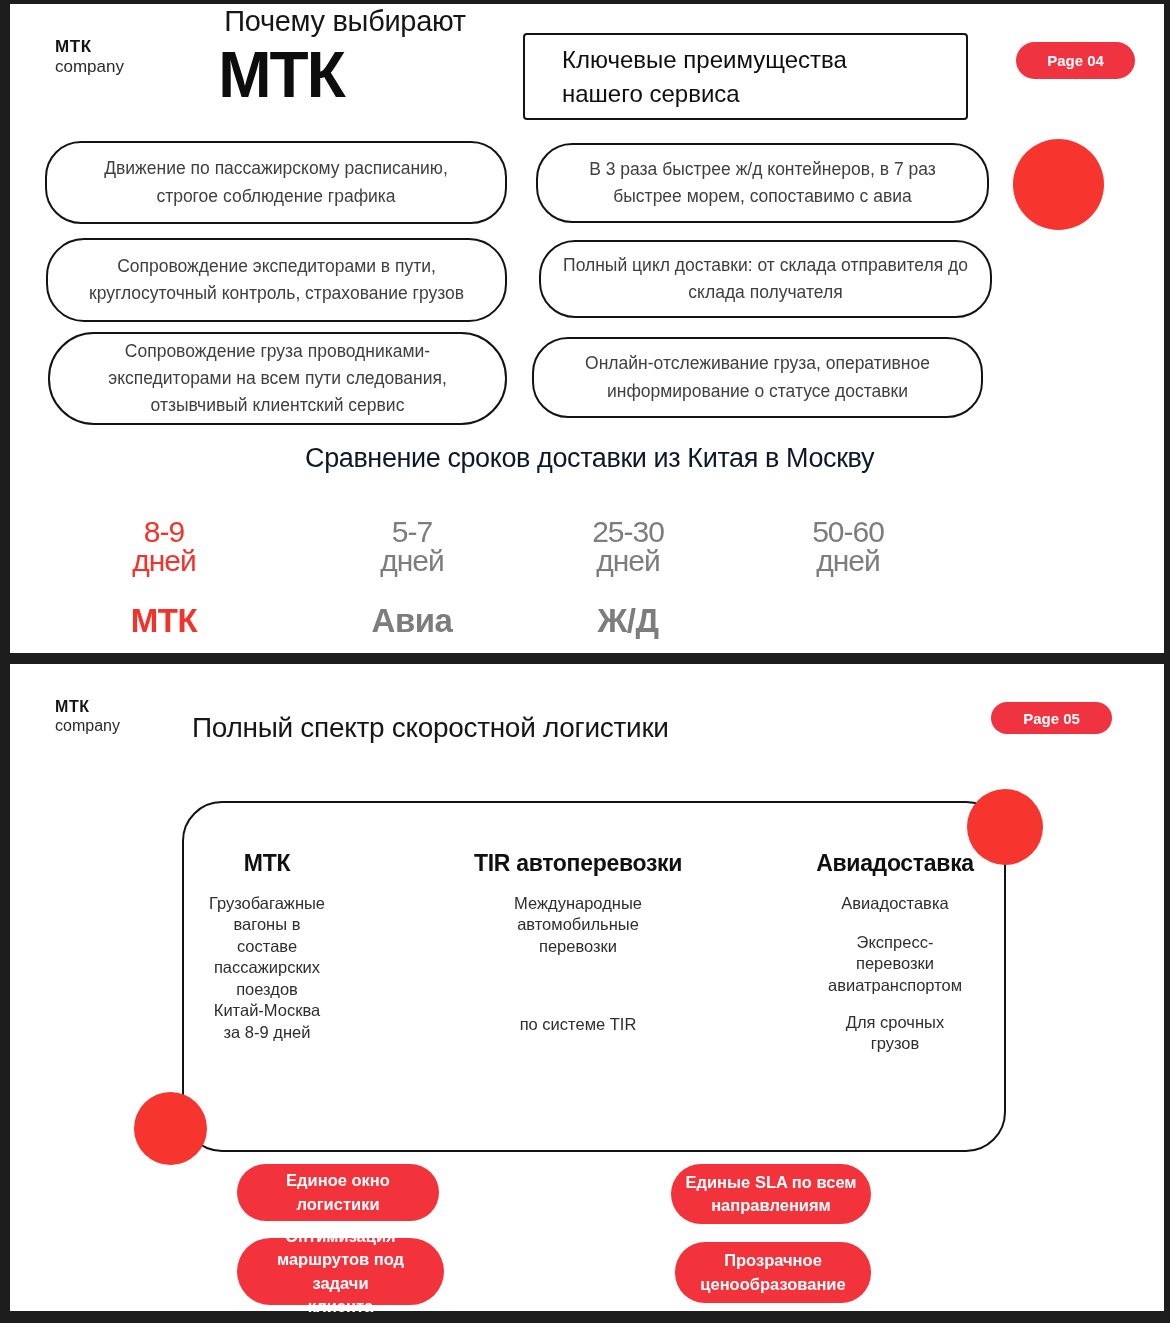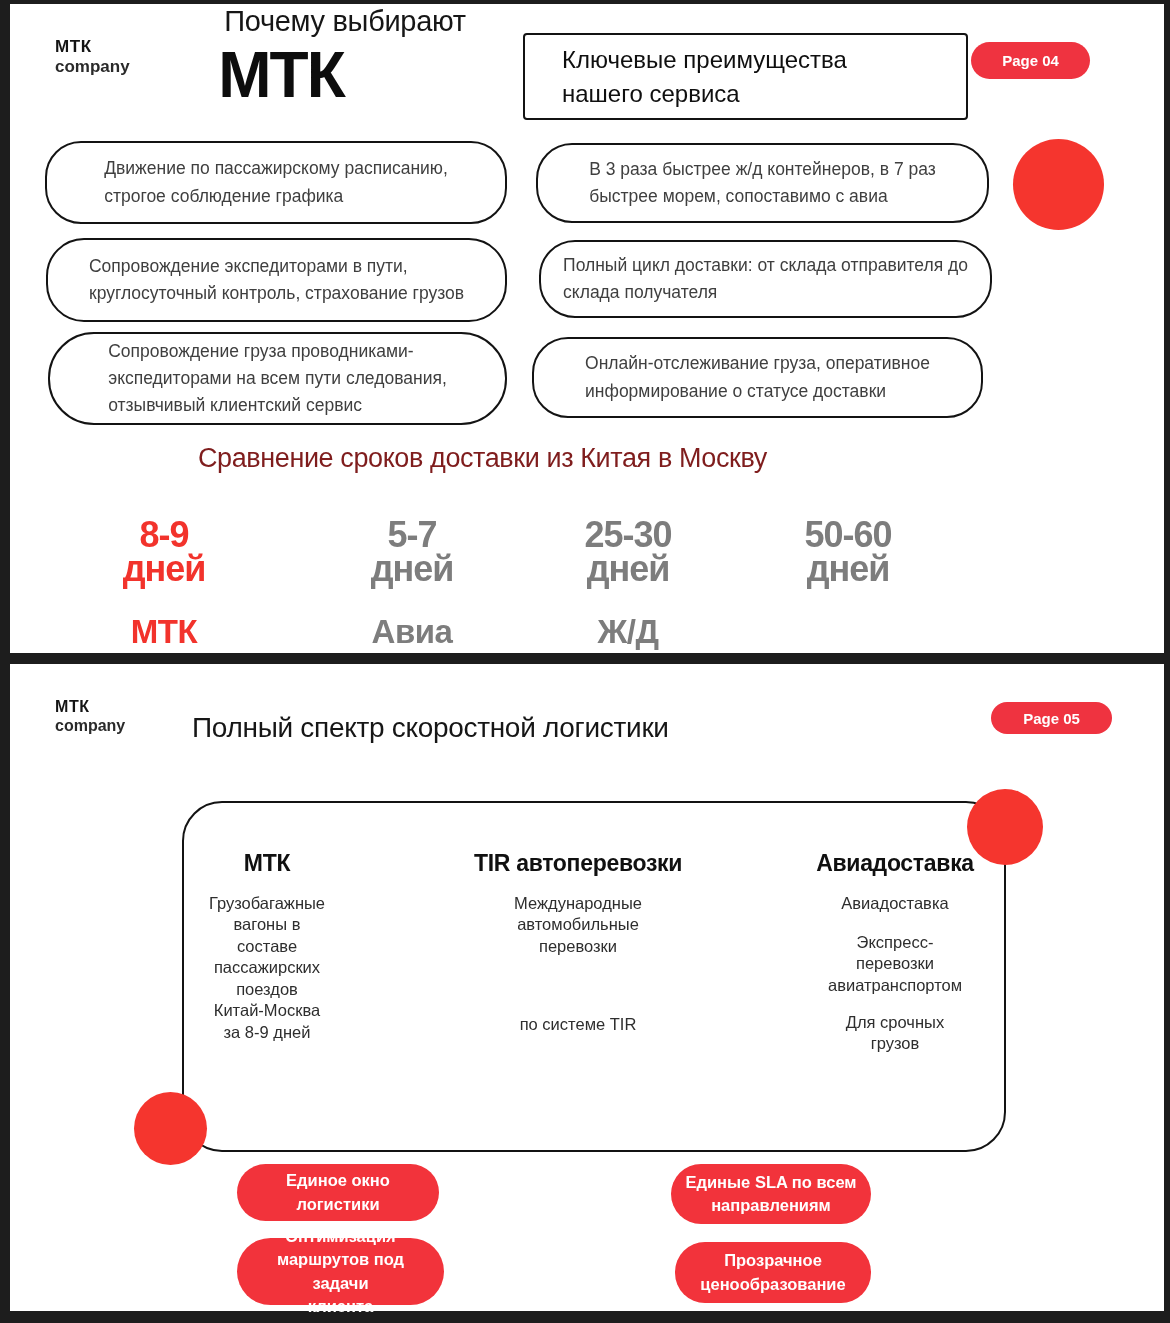--- a/index.html
+++ b/index.html
@@ -4,47 +4,47 @@
 <style>
   html,body{margin:0;padding:0;background:#2a2a2a;}
   .stage{
     position:relative;width:1170px;height:1323px;background:#ffffff;
     font-family:"Liberation Sans", sans-serif;overflow:hidden;
   }
   .strip{position:absolute;background:#1d1d1d;}
   
   .logo{position:absolute;line-height:1.2;}
   .logo .brand{font-weight:800;font-size:17px;letter-spacing:.6px;color:#141414;}
-  .logo .suffix{font-weight:700;font-size:17px;color:#2a2a2a;}
+  .logo .suffix{font-weight:400;font-size:17px;color:#2a2a2a;}
   
   .t-top{position:absolute;left:175px;top:5px;width:340px;text-align:center;
          font-size:29px;font-weight:500;color:#161616;letter-spacing:-.3px;}
   .t-main{position:absolute;left:196px;top:38px;width:170px;text-align:center;
           font-size:64px;font-weight:900;color:#0d0d0d;letter-spacing:-2px;}
   .t5{position:absolute;left:192px;top:712px;font-size:28px;font-weight:500;
       color:#161616;letter-spacing:-.3px;}
   
   .bubble{position:absolute;border:2.5px solid #131313;background:#fff;border-radius:40px;
-          display:flex;align-items:center;justify-content:center;text-align:left;
+          display:flex;align-items:center;justify-content:center;text-align:center;
           white-space:pre-line;box-sizing:border-box;}
   .keybox{border-radius:4px;justify-content:flex-start;text-align:left;
           font-size:24px;line-height:1.38;color:#0f0f0f;font-weight:500;padding-left:37px;}
   .benefit{font-size:17.5px;line-height:1.55;color:#3f3f3f;font-weight:500;padding:6px 16px;}
   
   .badge{position:absolute;background:#ef3340;color:#fff;font-weight:700;font-size:15px;
          display:flex;align-items:center;justify-content:center;border-radius:20px;}
   .circle{position:absolute;border-radius:50%;background:#f5352e;}
   .chip{position:absolute;background:#f2333b;color:#fff;font-weight:700;font-size:16.5px;
         display:flex;align-items:center;justify-content:center;text-align:center;
         border-radius:32px;white-space:pre-line;line-height:1.4;padding:0 10px;box-sizing:border-box;}
   
-  .cmp-title{position:absolute;left:198px;top:443px;width:676px;text-align:left;
-             font-size:27px;font-weight:500;color:#7f1d1d;letter-spacing:-.4px;}
+  .cmp-title{position:absolute;left:198px;top:443px;width:676px;text-align:right;
+             font-size:27px;font-weight:500;color:#0f172a;letter-spacing:-.4px;}
   .cmp-col{position:absolute;width:200px;top:518px;text-align:center;}
-  .cmp-dur{font-size:36px;font-weight:700;line-height:.95;letter-spacing:-1px;white-space:pre-line;}
+  .cmp-dur{font-size:30px;font-weight:400;line-height:.95;letter-spacing:-1px;white-space:pre-line;}
   .cmp-mode{font-size:33px;font-weight:800;margin-top:27px;letter-spacing:-.5px;}
   .gray{color:#7d7d7d;}
   .red{color:#f2332c;}
   
   .svc-h{position:absolute;text-align:center;font-size:23px;font-weight:800;color:#101010;letter-spacing:-.3px;}
   .svc-p{position:absolute;text-align:center;font-size:16.5px;line-height:1.3;color:#2e2e2e;
          font-weight:500;white-space:pre-line;}
 </style>
 </head>
 <body>
@@ -65,21 +65,21 @@
     </div>
 
     <div class="t-top">Почему выбирают</div>
     <div class="t-main">МТК</div>
 
     <div class="bubble keybox" style="left:523px;top:33px;width:445px;height:87px;">
       <span>Ключевые  преимущества
 нашего сервиса</span>
     </div>
 
-    <div class="badge" style="left:971px;top:42px;width:119px;height:37px;">
+    <div class="badge" style="left:1016px;top:42px;width:119px;height:37px;">
       <span>Page 04</span>
     </div>
 
     <div class="circle" style="left:1013px;top:139px;width:91px;height:91px;"></div>
 
     <div class="bubble benefit" style="left:45px;top:141px;width:462px;height:83px;border-radius:36px;">
       <span>Движение по пассажирскому расписанию,
 строгое соблюдение графика</span>
     </div>
     <div class="bubble benefit" style="left:46px;top:238px;width:461px;height:84px;border-radius:38px;">

